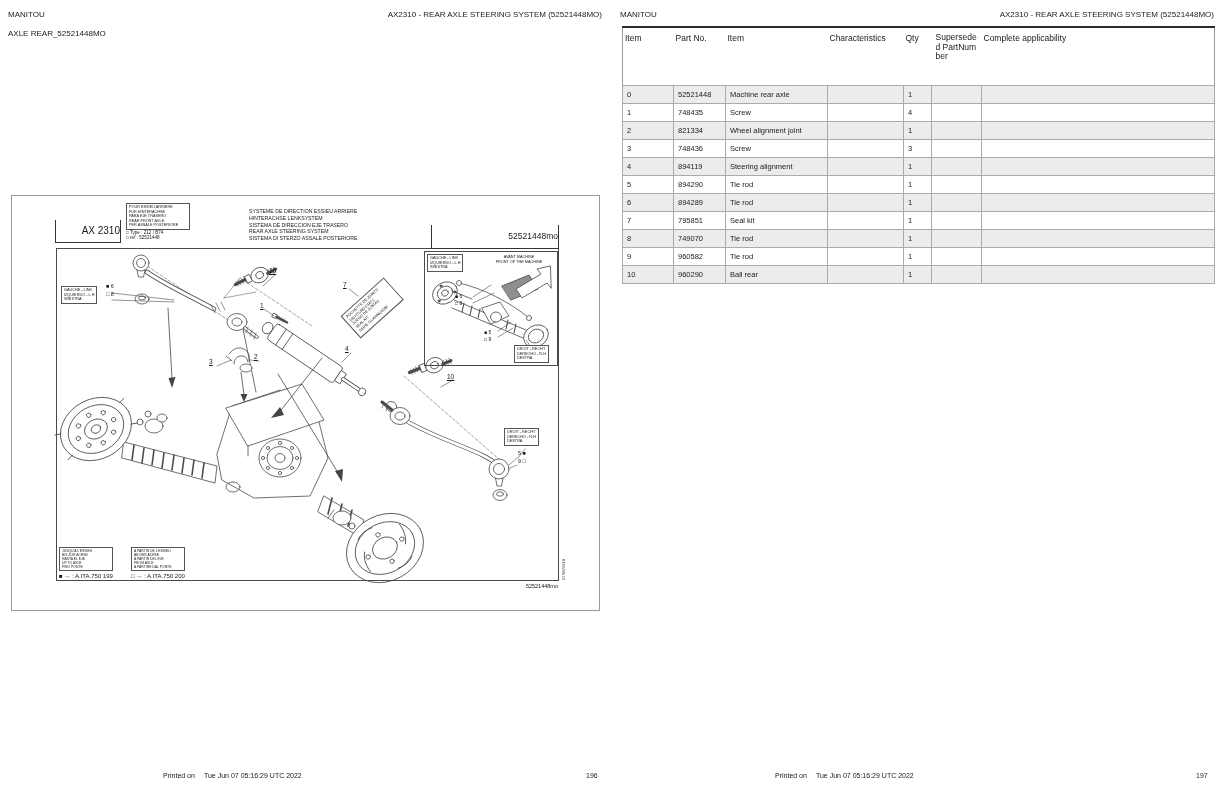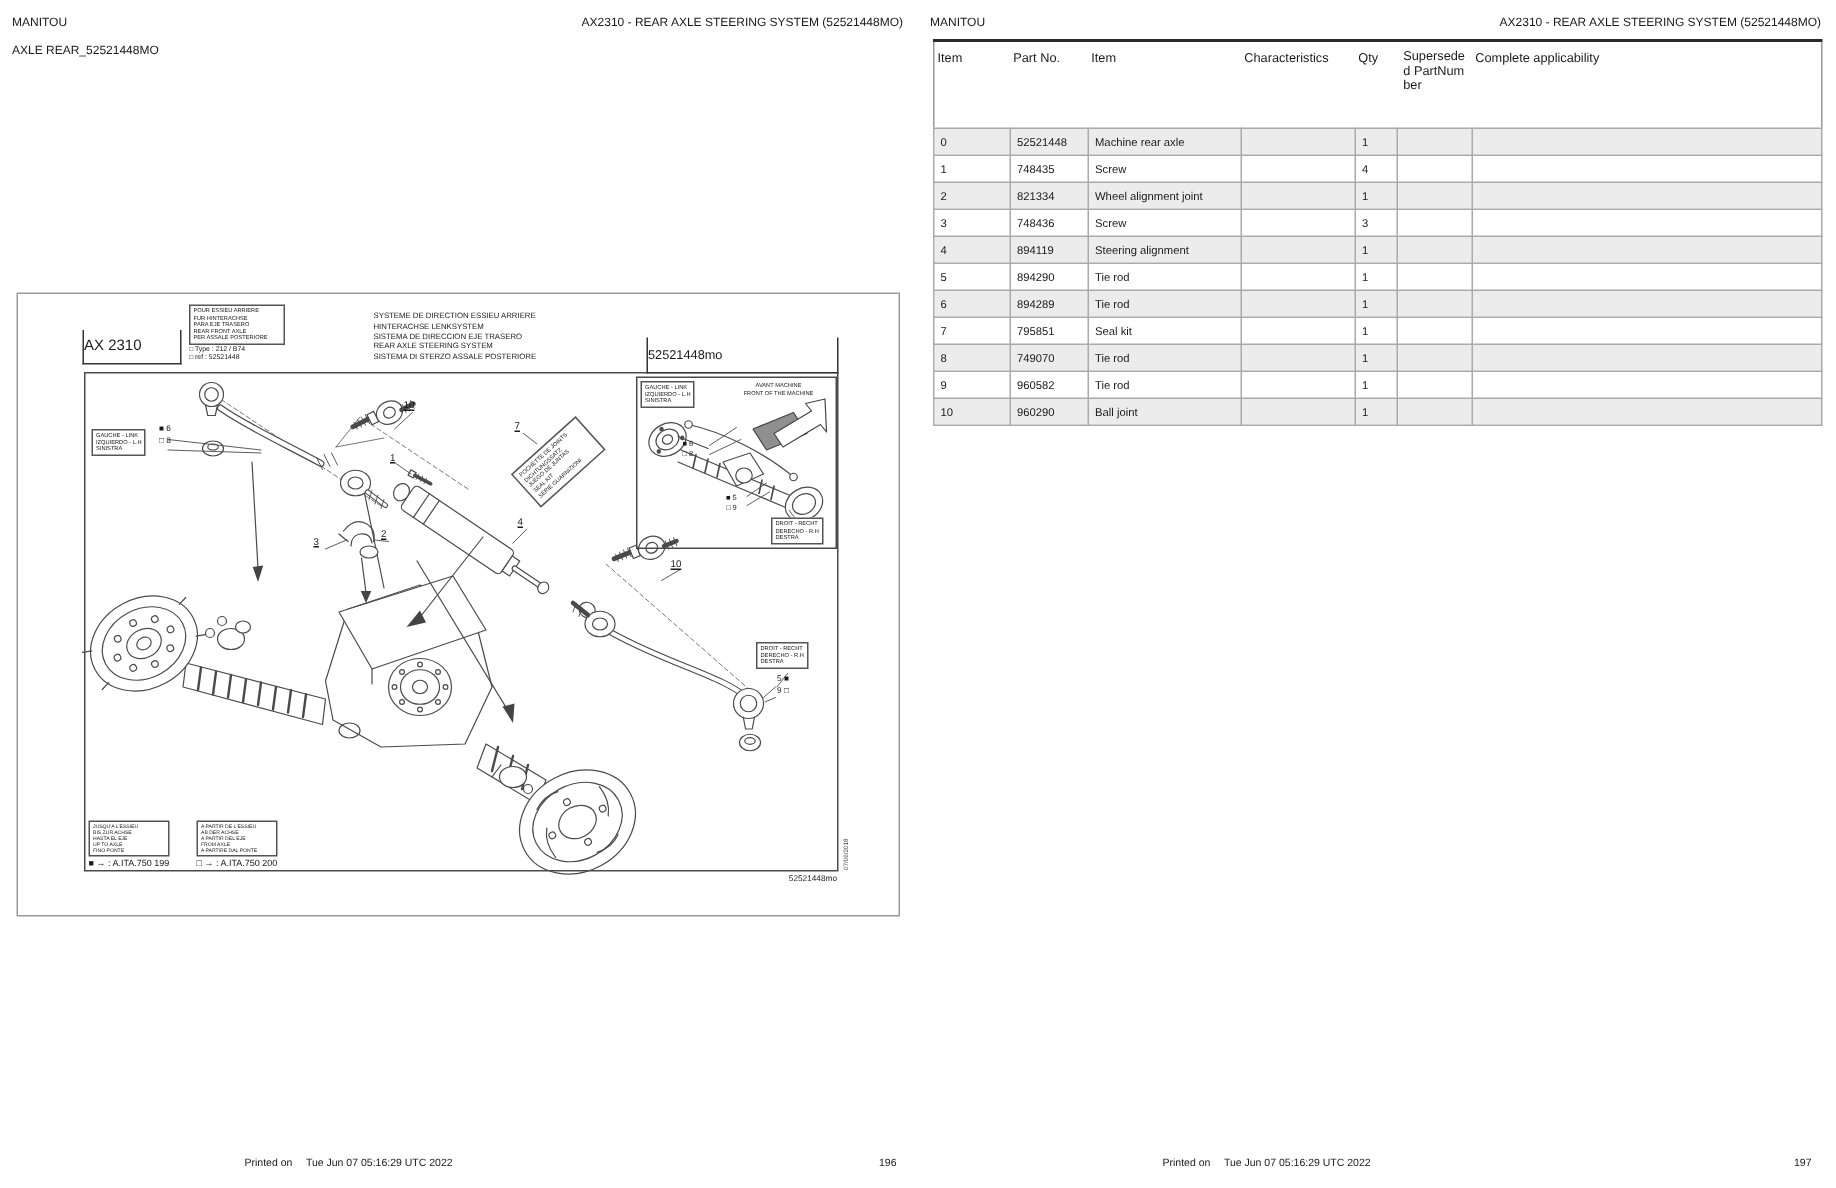--- a/index.html
+++ b/index.html
@@ -6,21 +6,21 @@
   html,body { width:1224px; height:792px; }
   body { background:#fff; font-family:"Liberation Sans", sans-serif; color:#1a1a1a; position:relative; overflow:hidden; }
   #screen { position:absolute; inset:0; background:#fff; }
 
   .hdr { position:absolute; top:10px; font-size:8px; white-space:nowrap; }
   .sub { position:absolute; left:8px; top:29px; font-size:8px; }
 
   
   .diagram { position:absolute; left:11px; top:195px; width:589px; height:416px; border:1px solid #9a9a9a; background:#fff; }
   .frame { position:absolute; left:44px; top:52px; width:503px; height:333px; border:1px solid #4a4a4a; }
-  .bracket { position:absolute; border:1px solid #333; border-top:none; text-align:left; background:#fff; }
+  .bracket { position:absolute; border:1px solid #333; border-top:none; text-align:right; background:#fff; }
   #ax-bracket { left:43px; top:24px; width:66px; height:23px; font-size:10px; line-height:21px; }
   #ref-bracket { left:419px; top:29px; width:128px; height:24px; font-size:8.5px; line-height:22px; }
   .microbox { border:1px solid #555; background:#fff; font-size:3.8px; line-height:4.5px; padding:1px 2px; white-space:nowrap; }
   #usage { position:absolute; left:114px; top:7px; width:64px; }
   #usage .tline { font-size:4.6px; line-height:5.8px; white-space:nowrap; }
   #titleblock { position:absolute; left:237px; top:12px; font-size:5.2px; line-height:6.8px; white-space:nowrap; }
 
   #inset { position:absolute; left:412px; top:55px; width:134px; height:115px; border:1px solid #4a4a4a; }
   #inset .abs { position:absolute; }
   #inset-front-label { left:56px; top:3px; width:76px; font-size:3.8px; line-height:4.6px; text-align:center; }
@@ -498,21 +498,21 @@
             <td>960582</td>
             <td>Tie rod</td>
             <td></td>
             <td>1</td>
             <td></td>
             <td></td>
           </tr>
         <tr>
             <td>10</td>
             <td>960290</td>
-            <td>Ball joint</td>
+            <td>Ball rear</td>
             <td></td>
             <td>1</td>
             <td></td>
             <td></td>
           </tr>
       </tbody>
     </table>
 
     <div class="footer" style="left:775px;">
       <span>Printed on</span><span class="d">Tue Jun 07 05:16:29 UTC 2022</span>

